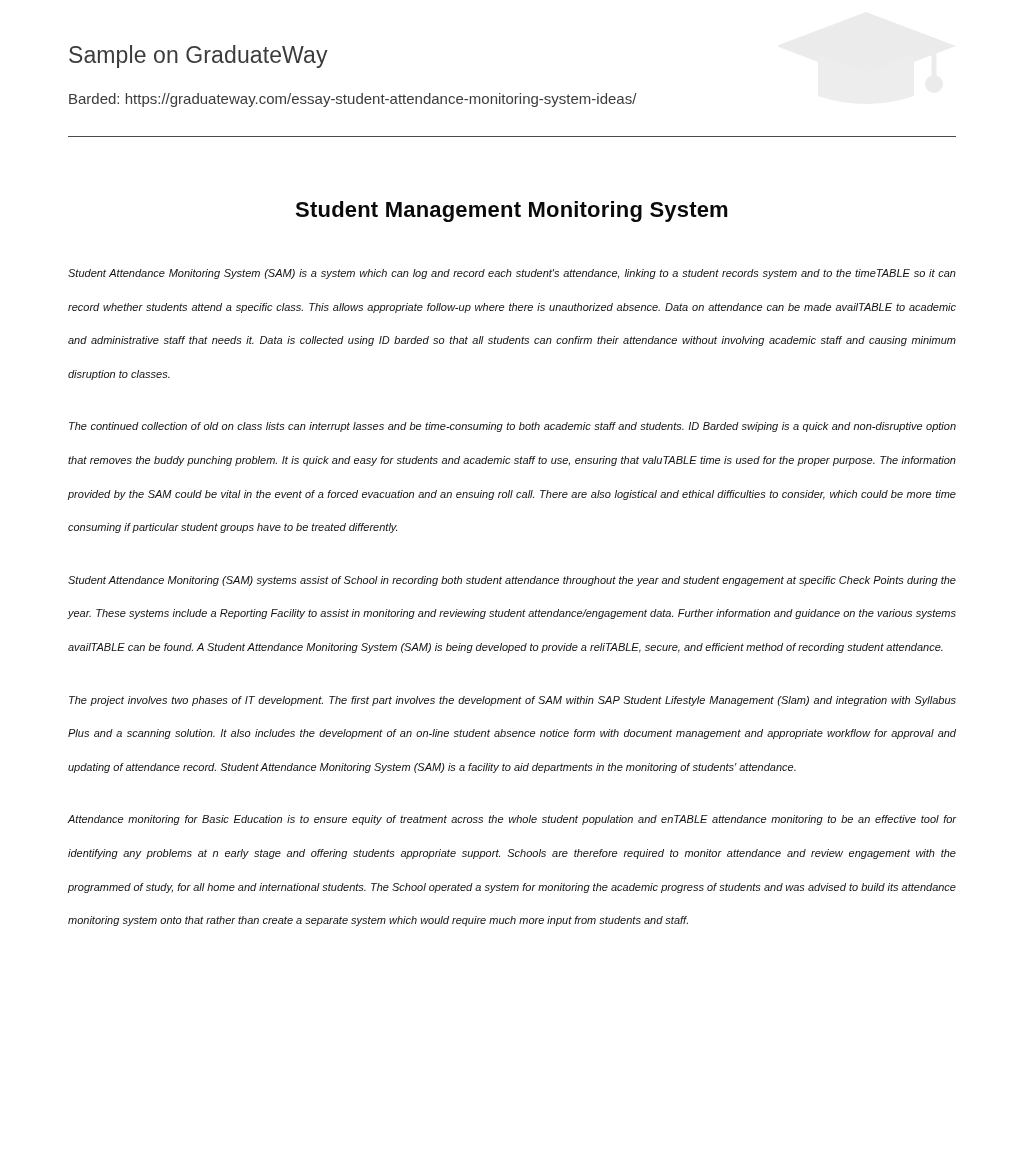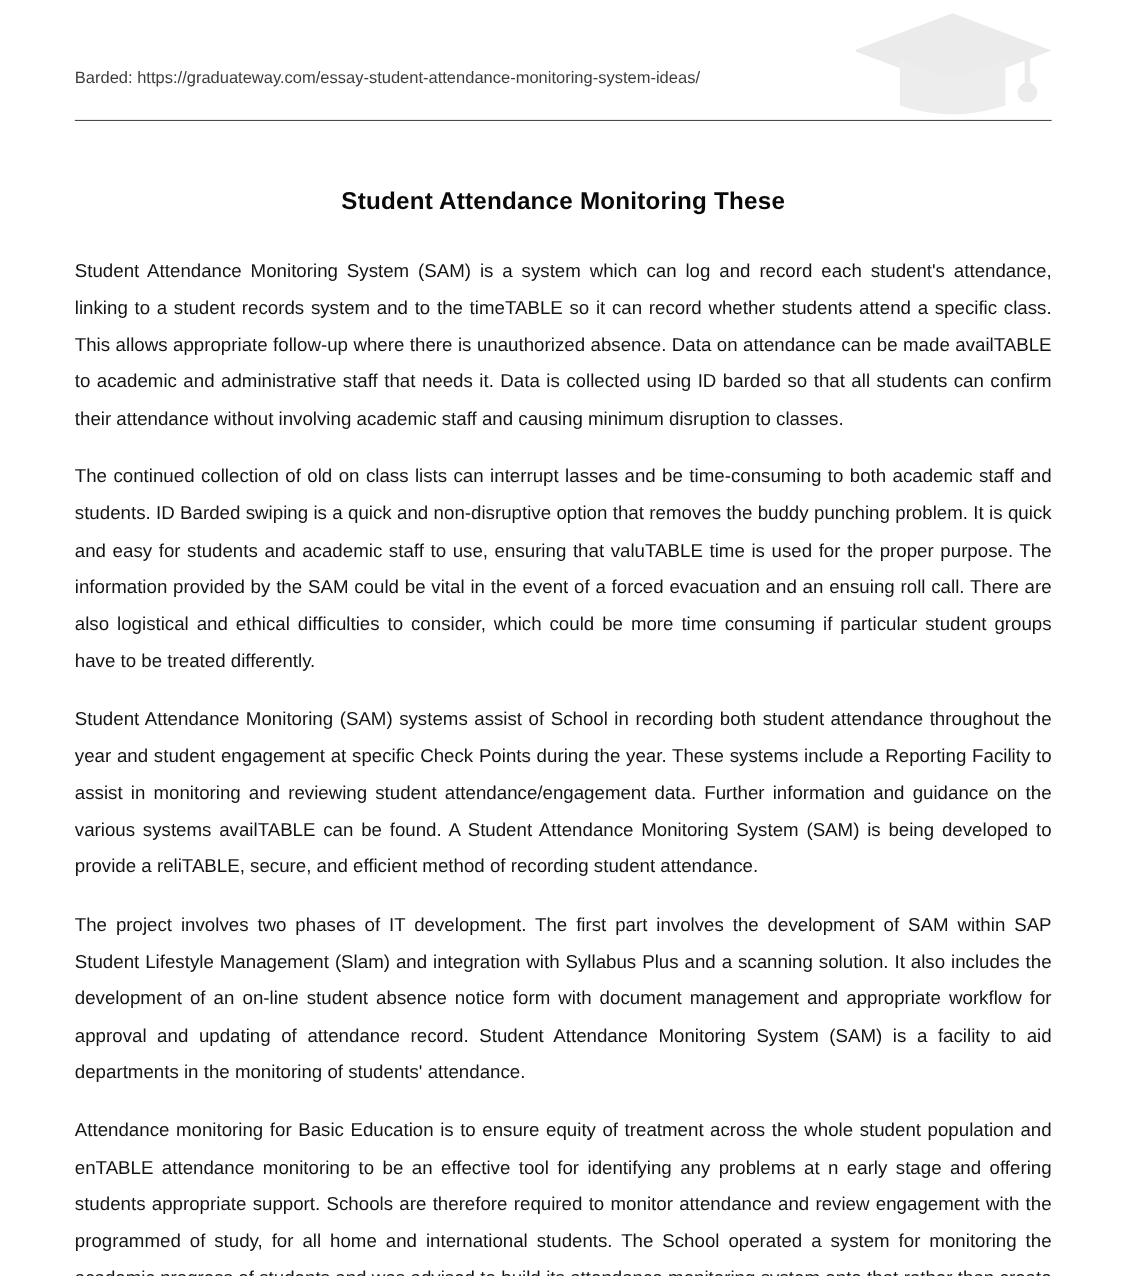--- a/index.html
+++ b/index.html
@@ -69,54 +69,56 @@
     margin: 0;
     padding-top: 52px;
     letter-spacing: 0.2px;
   }
   .body-copy {
     padding-top: 34px;
   }
   .para {
     text-align: justify;
     text-justify: inter-word;
-    font-size: 17px;
+    font-size: 11px;
     line-height: 33.6px;
     color: #131313;
     margin: 0 0 19px 0;
+    font-style: italic;
   }
   .para:last-child {
     margin-bottom: 0;
   }
 </style>
 </head>
 <body>
 
 <div class="page">
 
   <div class="header">
 
+    <div class="site-title">Sample on GraduateWay</div>
 
     <div class="source-line">
       <span class="source-label">Barded:</span>
       <span class="source-url">https://graduateway.com/essay-student-attendance-monitoring-system-ideas/</span>
     </div>
 
     <svg class="logo" viewBox="0 0 190 98" aria-hidden="true">
       <polygon points="88,4 178,38 88,72 -2,38" fill="#ebebeb"></polygon>
       <path d="M40,46 L40,88 Q88,104 136,88 L136,46 L88,64 Z" fill="#ededed"></path>
       <path d="M136,36 L156,44 L156,70" stroke="#ebebeb" stroke-width="5" fill="none" stroke-linecap="round"></path>
       <circle cx="156" cy="76" r="9" fill="#ebebeb"></circle>
     </svg>
 
   </div>
 
   <hr class="divider">
 
-  <h1 class="doc-title">Student Attendance Monitoring These</h1>
+  <h1 class="doc-title">Student Management Monitoring System</h1>
 
   <div class="body-copy">
     <p class="para">Student Attendance Monitoring System (SAM) is a system which can log and record each student's attendance, linking to a student records system and to the timeTABLE so it can record whether students attend a specific class. This allows appropriate follow-up where there is unauthorized absence. Data on attendance can be made availTABLE to academic and administrative staff that needs it. Data is collected using ID barded so that all students can confirm their attendance without involving academic staff and causing minimum disruption to classes.</p>
     <p class="para">The continued collection of old on class lists can interrupt lasses and be time-consuming to both academic staff and students. ID Barded swiping is a quick and non-disruptive option that removes the buddy punching problem. It is quick and easy for students and academic staff to use, ensuring that valuTABLE time is used for the proper purpose. The information provided by the SAM could be vital in the event of a forced evacuation and an ensuing roll call. There are also logistical and ethical difficulties to consider, which could be more time consuming if particular student groups have to be treated differently.</p>
     <p class="para">Student Attendance Monitoring (SAM) systems assist of School in recording both student attendance throughout the year and student engagement at specific Check Points during the year. These systems include a Reporting Facility to assist in monitoring and reviewing student attendance/engagement data. Further information and guidance on the various systems availTABLE can be found. A Student Attendance Monitoring System (SAM) is being developed to provide a reliTABLE, secure, and efficient method of recording student attendance.</p>
     <p class="para">The project involves two phases of IT development. The first part involves the development of SAM within SAP Student Lifestyle Management (Slam) and integration with Syllabus Plus and a scanning solution. It also includes the development of an on-line student absence notice form with document management and appropriate workflow for approval and updating of attendance record. Student Attendance Monitoring System (SAM) is a facility to aid departments in the monitoring of students' attendance.</p>
     <p class="para">Attendance monitoring for Basic Education is to ensure equity of treatment across the whole student population and enTABLE attendance monitoring to be an effective tool for identifying any problems at n early stage and offering students appropriate support. Schools are therefore required to monitor attendance and review engagement with the programmed of study, for all home and international students. The School operated a system for monitoring the academic progress of students and was advised to build its attendance monitoring system onto that rather than create a separate system which would require much more input from students and staff.</p>
 
   </div>
 

